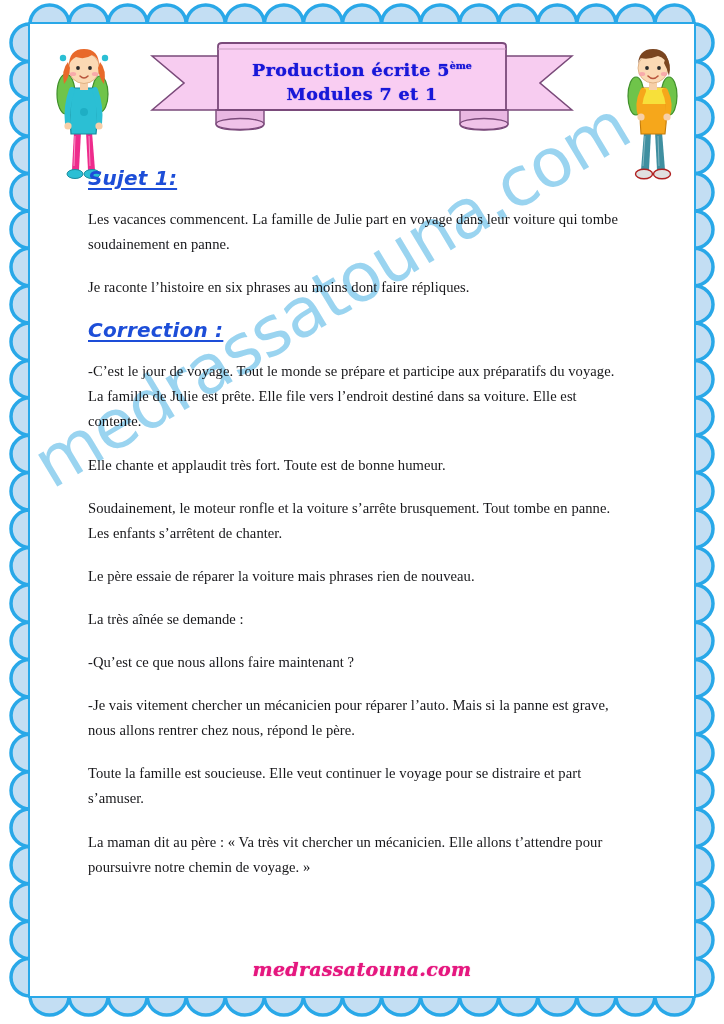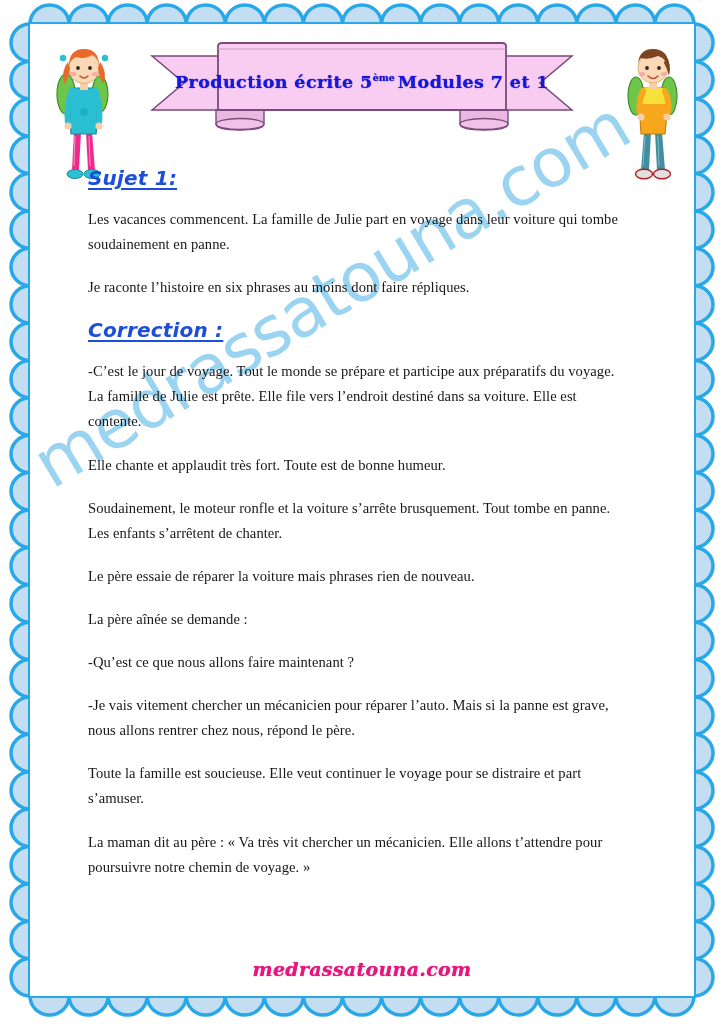--- a/index.html
+++ b/index.html
@@ -24,21 +24,21 @@
   .kid{position:absolute;}
   #kid-girl{left:50px;top:32px;width:66px;height:152px;}
   #kid-boy{left:622px;top:34px;width:62px;height:152px;}
   .kid svg{display:block;width:100%;height:100%;}
 
   
   #banner{position:absolute;left:150px;top:42px;width:424px;height:92px;}
   #banner svg{display:block;width:100%;height:100%;}
   #banner-text{
     position:absolute;left:150px;top:46px;width:424px;height:72px;
-    display:flex;flex-direction:row;align-items:center;justify-content:center;
+    display:flex;flex-direction:column;align-items:center;justify-content:center;
     gap:3px;
     font-family:"DejaVu Serif","Liberation Serif",serif;
     font-weight:bold;font-size:17.5px;letter-spacing:.4px;
     color:#1818d8;text-align:center;line-height:1.15;
     text-shadow:0 0 1px #1818d8;
   }
   #banner-text sup{font-size:9.5px;vertical-align:super;letter-spacing:0;}
 
   
   #content{
@@ -312,21 +312,21 @@
     <p class="para">Je raconte l’histoire en six phrases au moins dont faire répliques.</p>
 
     <div class="heading-wrap">
       <span class="heading">Correction :</span>
     </div>
 
     <p class="para">-C’est le jour de voyage. Tout le monde se prépare et participe aux préparatifs du voyage. La famille de Julie est prête. Elle file vers l’endroit destiné dans sa voiture. Elle est contente.</p>
     <p class="para">Elle chante et applaudit très fort. Toute est de bonne humeur.</p>
     <p class="para">Soudainement, le moteur ronfle et la voiture s’arrête brusquement. Tout tombe en panne. Les enfants s’arrêtent de chanter.</p>
     <p class="para">Le père essaie de réparer la voiture mais phrases rien de nouveau.</p>
-    <p class="para">La père aînée se demande :</p>
+    <p class="para">La très aînée se demande :</p>
     <p class="para">-Qu’est ce que nous allons faire maintenant ?</p>
     <p class="para">-Je vais vitement chercher un mécanicien pour réparer l’auto. Mais si la panne est grave, nous allons rentrer chez nous, répond le père.</p>
     <p class="para">Toute la famille est soucieuse. Elle veut continuer le voyage pour se distraire et part s’amuser.</p>
     <p class="para">La maman dit au père : « Va très vit chercher un mécanicien. Elle allons t’attendre pour poursuivre notre chemin de voyage. »</p>
   </div>
 
   <div id="footer" style="z-index: 3; position: absolute;">medrassatouna.com</div>
 
 </div>
 

